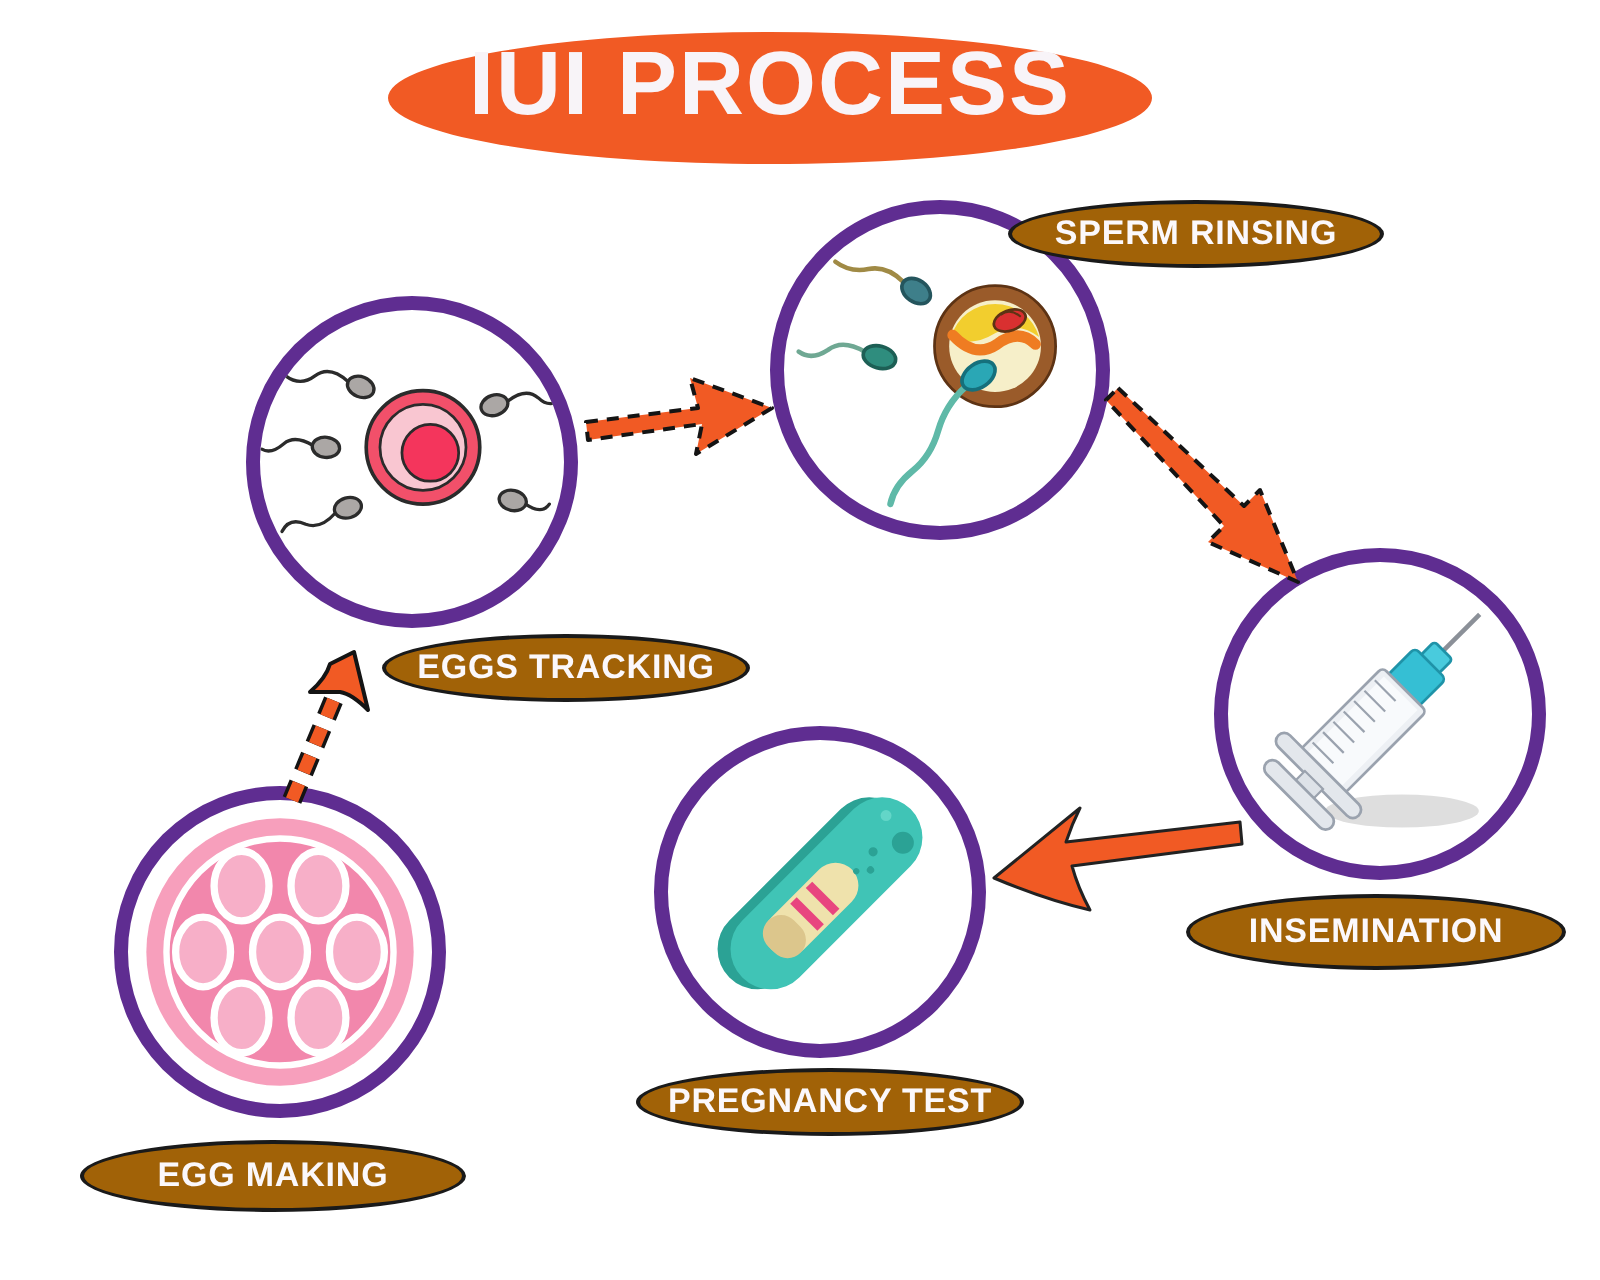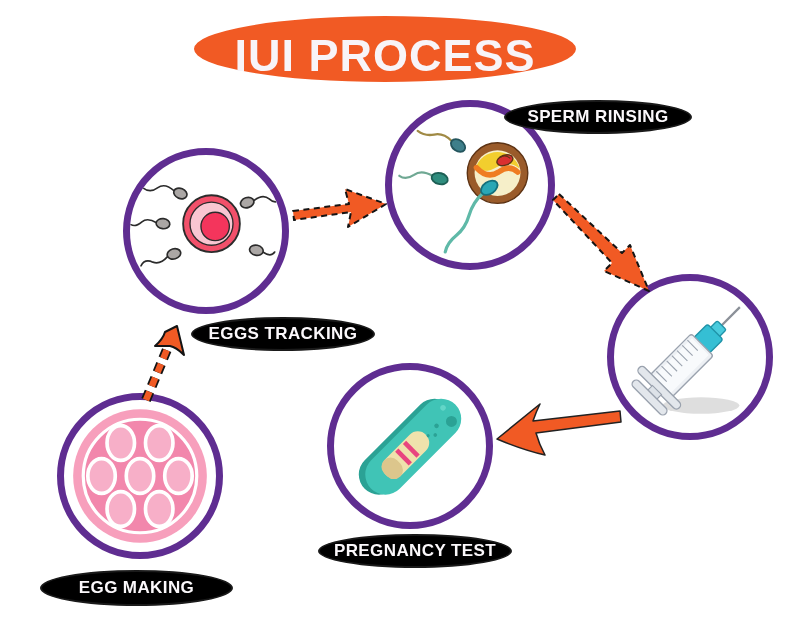--- a/index.html
+++ b/index.html
@@ -3,32 +3,32 @@
 <meta charset="utf-8">
 <style>
   html,body{margin:0;padding:0;background:#ffffff;}
   .canvas{
     position:relative;width:800px;height:640px;overflow:hidden;
     font-family:"Liberation Sans", sans-serif;background:#ffffff;
   }
   .title-ellipse{
     position:absolute;left:190px;top:12px;width:390px;height:74px;
     background:#F15A24;border:4px solid #ffffff;border-radius:50%;
-    box-sizing:border-box;display:flex;align-items:flex-end;justify-content:center;
+    box-sizing:border-box;display:flex;align-items:flex-start;justify-content:center;
   }
   .title-ellipse span{
     color:#F8F4F8;font-size:45px;font-weight:800;letter-spacing:1px;white-space:nowrap;
   }
   .node{
     position:absolute;border:7px solid #5F2D91;border-radius:50%;
     background:#ffffff;box-sizing:border-box;overflow:hidden;z-index:2;
   }
   .node svg{display:block;width:100%;height:100%;}
   .pill{
-    position:absolute;background:#000000;border:2px solid #1A1A1A;border-radius:50%;
+    position:absolute;background:#a16207;border:2px solid #1A1A1A;border-radius:50%;
     box-sizing:border-box;display:flex;align-items:center;justify-content:center;z-index:4;
   }
   .pill span{
     color:#FBF8FB;font-weight:800;font-size:17px;letter-spacing:.4px;white-space:nowrap;
   }
   .arrow-layer{position:absolute;left:0;top:0;width:800px;height:640px;z-index:3;pointer-events:none;}
 </style>
 </head>
 <body>
 
@@ -152,20 +152,23 @@
       <path d="M 177 326 L 184 355 Q 176 347 170 346 L 155 346 Q 163 339 165 332 Z" fill="#F15A24" stroke="#141414" stroke-width="2" stroke-linejoin="round"></path>
     </g>
   </svg>
 
   <div class="pill" style="left:191px;top:305px;width:184px;height:34px;margin-top:12px;">
     <span>EGGS TRACKING</span>
   </div>
   <div class="pill" style="left:504px;top:100px;width:188px;height:34px;">
     <span>SPERM RINSING</span>
   </div>
+  <div class="pill" style="left:593px;top:447px;width:190px;height:38px;">
+    <span>INSEMINATION</span>
+  </div>
   <div class="pill" style="left:318px;top:534px;width:194px;height:34px;justify-content:center;">
     <span>PREGNANCY TEST</span>
   </div>
   <div class="pill" style="left:40px;top:570px;width:193px;height:36px;text-align:right;">
     <span>EGG MAKING</span>
   </div>
 
 </div>
 
 </body></html>

